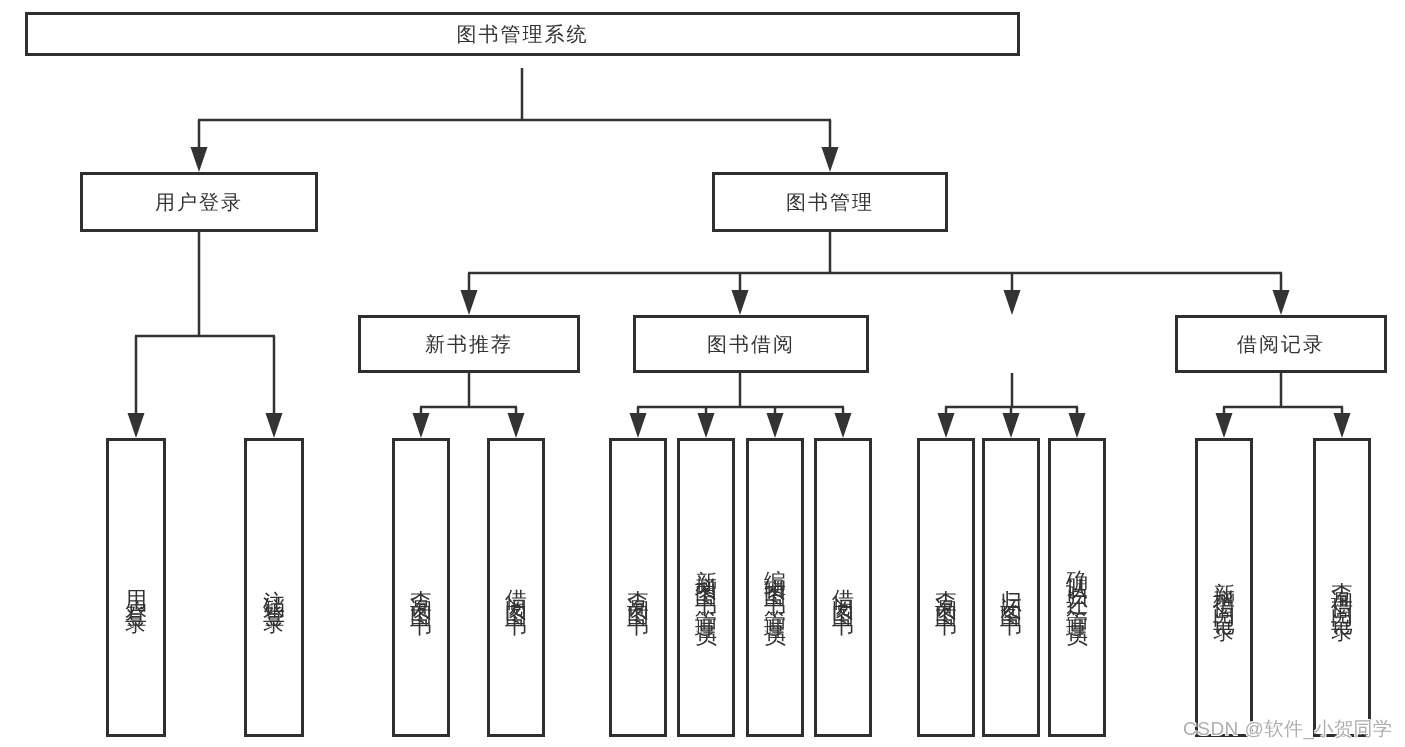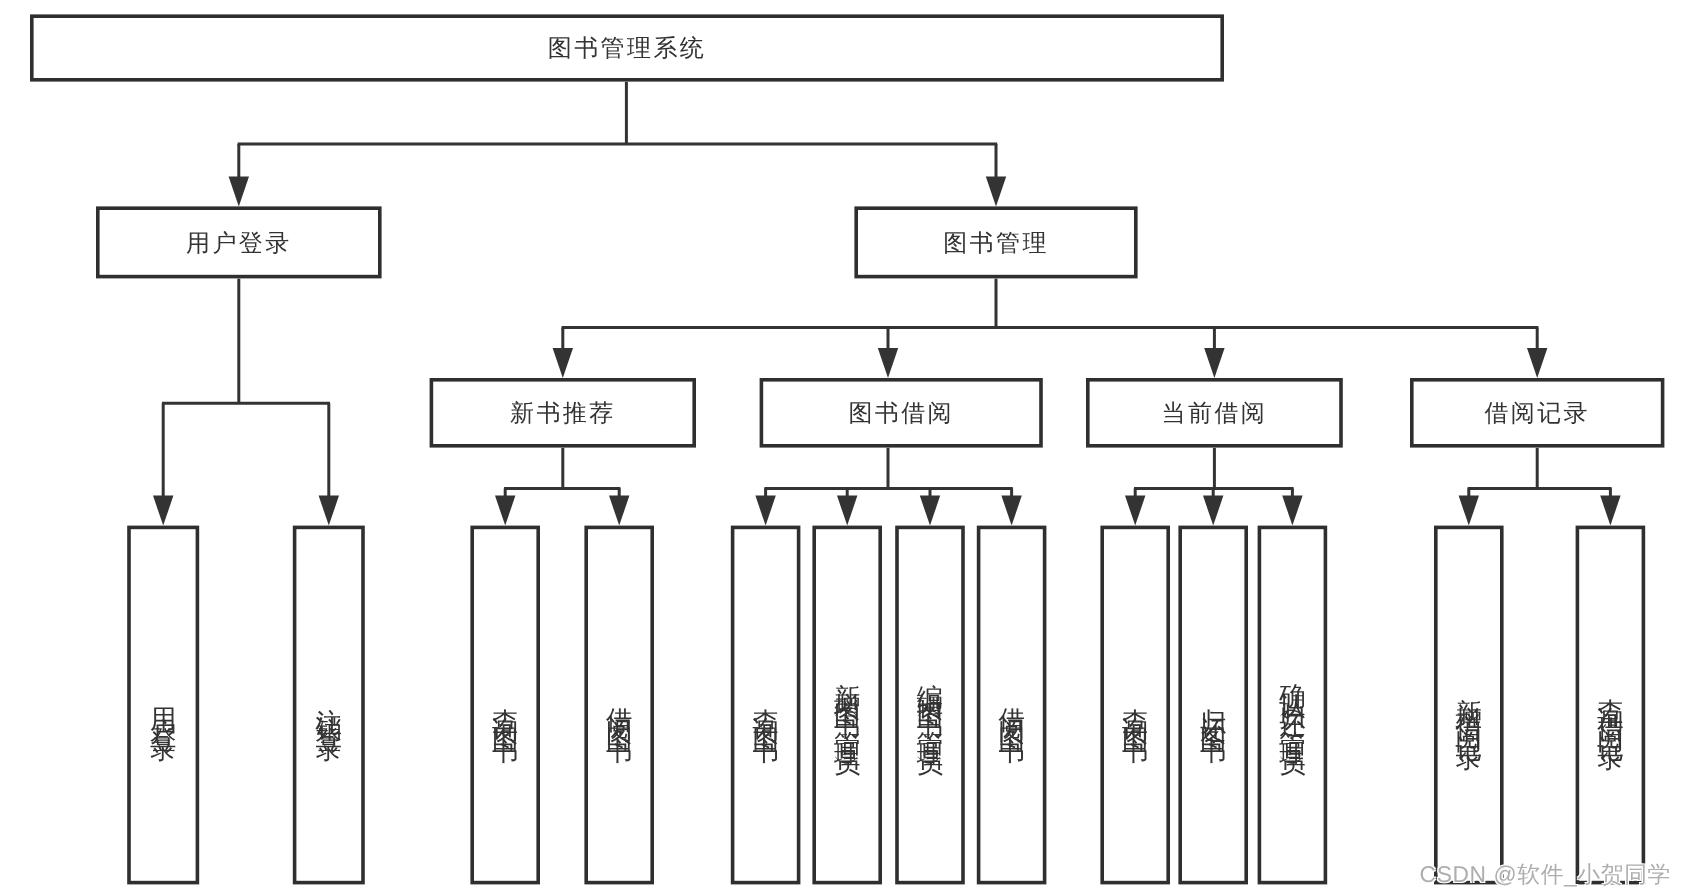--- a/index.html
+++ b/index.html
@@ -101,39 +101,36 @@
       <line x1="1077" y1="407" x2="1077" y2="417" stroke="#333333" stroke-width="2.5"></line>
       <polygon points="1068.5,413 1085.5,413 1077,438" fill="#333333"></polygon>
       <line x1="1281" y1="373" x2="1281" y2="407" stroke="#333333" stroke-width="2.5"></line>
       <line x1="1223" y1="407" x2="1343" y2="407" stroke="#333333" stroke-width="2.5"></line>
       <line x1="1224" y1="407" x2="1224" y2="417" stroke="#333333" stroke-width="2.5"></line>
       <polygon points="1215.5,413 1232.5,413 1224,438" fill="#333333"></polygon>
       <line x1="1342" y1="407" x2="1342" y2="417" stroke="#333333" stroke-width="2.5"></line>
       <polygon points="1333.5,413 1350.5,413 1342,438" fill="#333333"></polygon>
     </svg>
 
-  <div class="box" style="left:25px; top:12px; width:995px; height:56px;text-align:right;">
+  <div class="box" style="left:25px; top:12px; width:995px; height:44px;text-align:right;">
     <span class="hlabel">图书管理系统</span>
   </div>
 
   <div class="box" style="left:80px; top:172px; width:238px; height:60px;">
     <span class="hlabel">用户登录</span>
   </div>
   <div class="box" style="left:712px; top:172px; width:236px; height:60px;">
     <span class="hlabel">图书管理</span>
   </div>
 
   <div class="box" style="left:358px; top:315px; width:222px; height:58px;">
     <span class="hlabel">新书推荐</span>
   </div>
   <div class="box" style="left:633px; top:315px; width:236px; height:58px;">
     <span class="hlabel">图书借阅</span>
-  </div>
-  <div class="box" style="left:905px; top:315px; width:214px; height:58px;">
-    <span class="hlabel">当前借阅</span>
   </div>
   <div class="box" style="left:1175px; top:315px; width:212px; height:58px;">
     <span class="hlabel">借阅记录</span>
   </div>
 
   <div class="box" style="left:106px; top:438px; width:60px; height:299px;">
     <span class="vlabel">用户登录</span>
   </div>
   <div class="box" style="left:244px; top:438px; width:60px; height:299px;">
     <span class="vlabel">注销登录</span>

